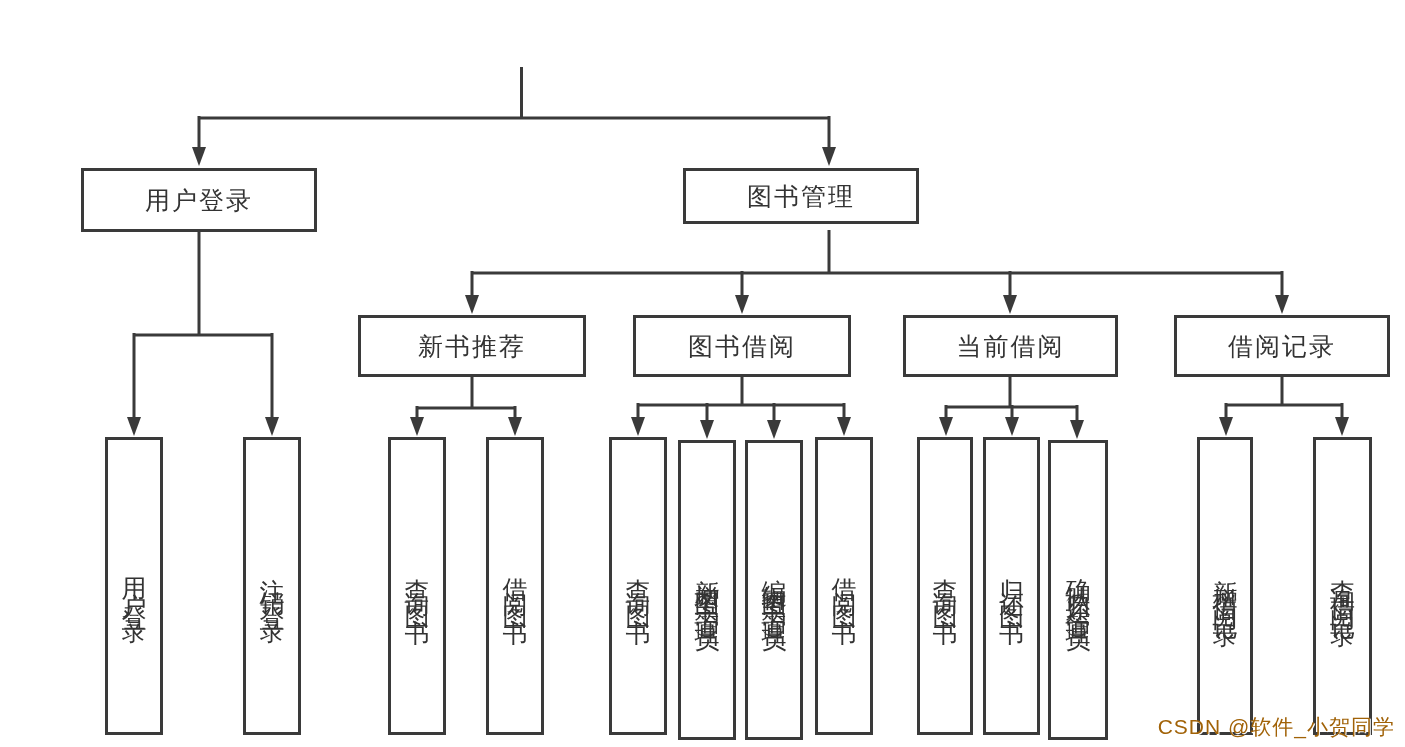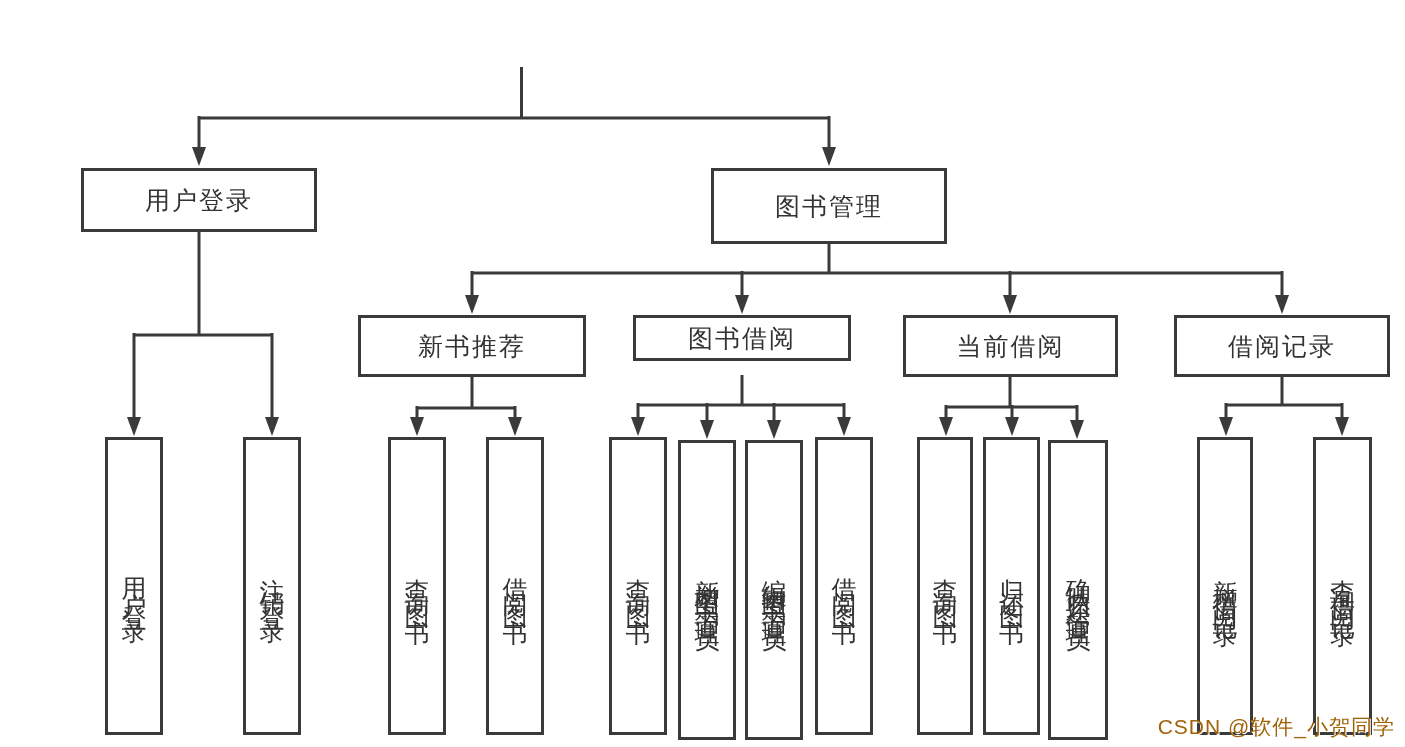--- a/index.html
+++ b/index.html
@@ -111,28 +111,28 @@
       <polygon points="1070,420 1084,420 1077,439"></polygon>
       <polygon points="1219,417 1233,417 1226,436"></polygon>
       <polygon points="1335,417 1349,417 1342,436"></polygon>
     </g>
   </svg>
 
 
   <div class="hnode" style="left:81px; top:168px; width:236px; height:64px;">
     <span>用户登录</span>
   </div>
-  <div class="hnode" style="left:711px; top:168px; width:236px; height:76px;align-items:center;">
+  <div class="hnode" style="left:683px; top:168px; width:236px; height:56px;align-items:center;">
     <span>图书管理</span>
   </div>
 
   <div class="hnode" style="left:358px; top:315px; width:228px; height:62px;">
     <span>新书推荐</span>
   </div>
-  <div class="hnode" style="left:633px; top:315px; width:218px; height:46px;">
+  <div class="hnode" style="left:633px; top:315px; width:218px; height:62px;">
     <span>图书借阅</span>
   </div>
   <div class="hnode" style="left:903px; top:315px; width:215px; height:62px;justify-content:center;">
     <span>当前借阅</span>
   </div>
   <div class="hnode" style="left:1174px; top:315px; width:216px; height:62px;">
     <span>借阅记录</span>
   </div>
 
   <div class="vnode" style="left:105px; top:437px; width:58px; height:298px;">

